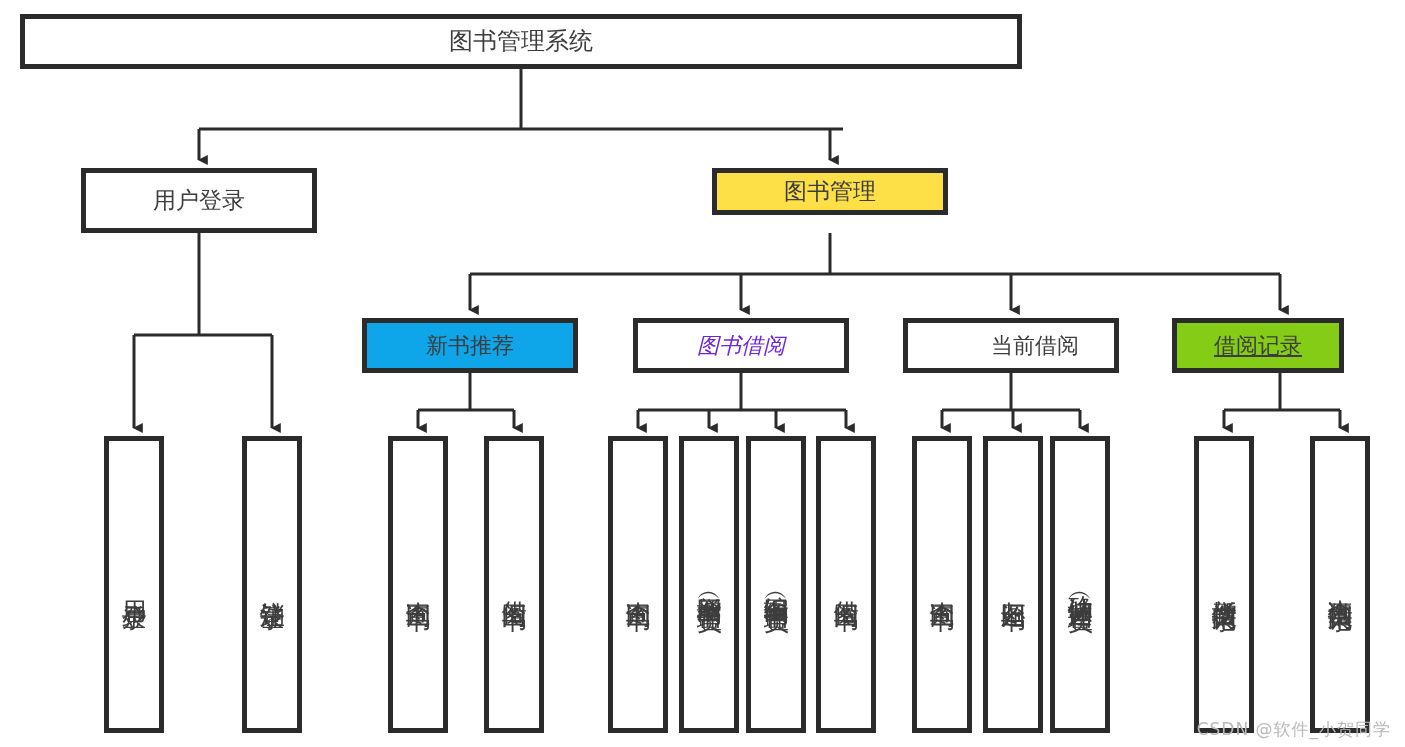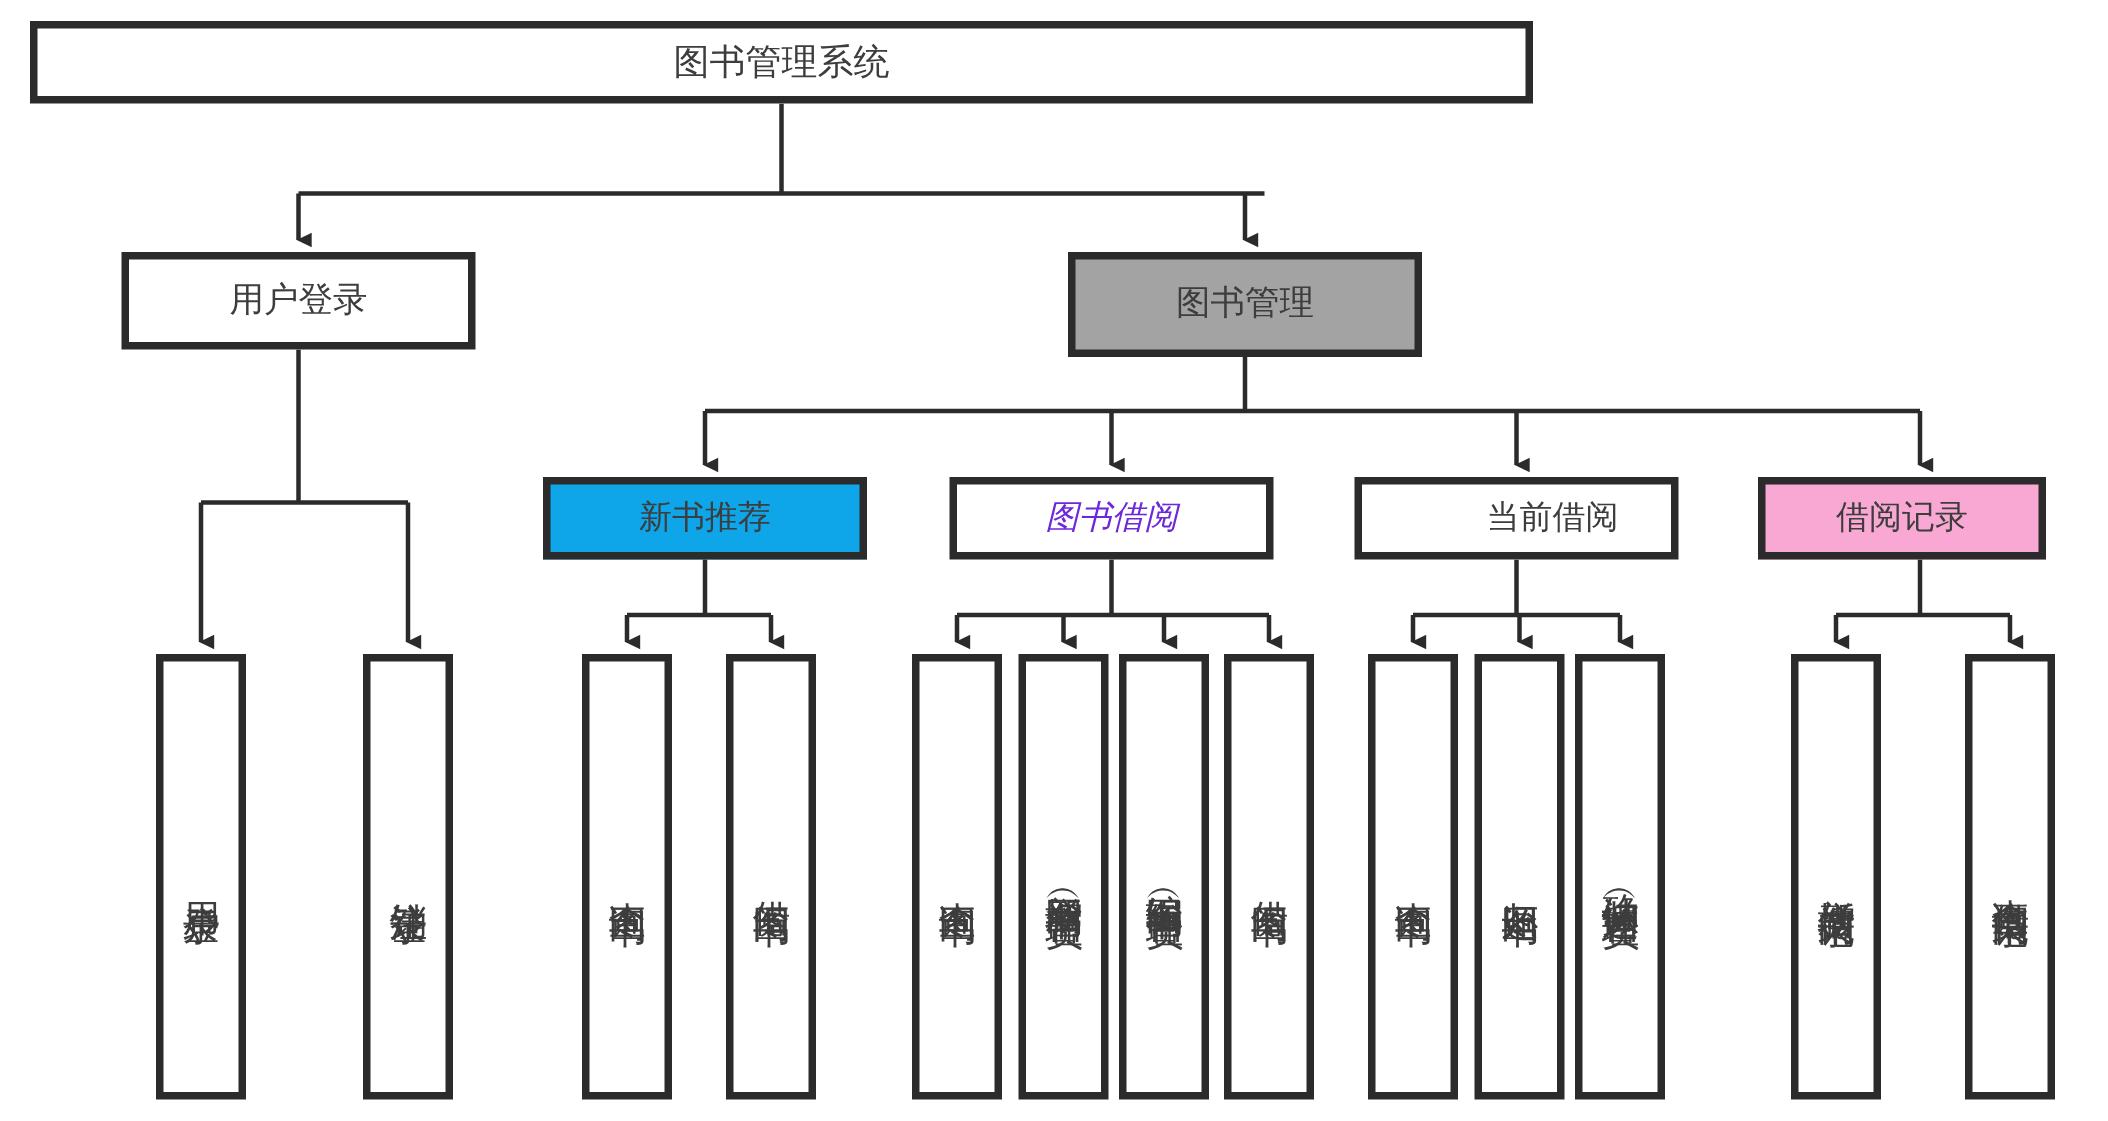--- a/index.html
+++ b/index.html
@@ -96,34 +96,35 @@
       <path d="M1280,373 L1280,410"></path>
       <path d="M1224,410 L1340,410"></path>
       <path d="M1224,410 L1224,428" marker-end="url(#arrow)"></path>
       <path d="M1340,410 L1340,428" marker-end="url(#arrow)"></path>
     </g>
   </svg>
 
   <div class="node level0" style="left: 20px; top: 14px; width: 1002px; height: 55px; border-color: rgb(43, 43, 43); background: rgb(255, 255, 255); color: rgb(61, 61, 61);">图书管理系统</div>
 
   <div class="node level1" style="left: 81px; top: 168px; width: 236px; height: 65px; border-color: rgb(43, 43, 43); background: rgb(255, 255, 255); color: rgb(61, 61, 61);">用户登录</div>
-  <div class="node level1" style="left: 712px; top: 168px; width: 236px; height: 70px; border-color: rgb(43, 43, 43); background: #a3a3a3; color: rgb(61, 61, 61);">图书管理</div>
+  <div class="node level1" style="left: 712px; top: 168px; width: 236px; height: 47px; border-color: rgb(43, 43, 43); background: #fde047; color: rgb(61, 61, 61);">图书管理</div>
 
   <div class="node level2" style="left: 362px; top: 318px; width: 216px; height: 55px; border-color: rgb(43, 43, 43); background: #0ea5e9; color: rgb(61, 61, 61);">新书推荐</div>
   <div class="node level2" style="left: 633px; top: 318px; width: 216px; height: 55px; border-color: rgb(43, 43, 43); background: rgb(255, 255, 255); color: #6d28d9; font-style: italic;">图书借阅</div>
   <div class="node level2" style="left: 903px; top: 318px; width: 216px; height: 55px; border-color: rgb(43, 43, 43); background: rgb(255, 255, 255); color: rgb(61, 61, 61); padding-left: 48px;">当前借阅</div>
-  <div class="node level2" style="left: 1172px; top: 318px; width: 192px; height: 55px; border-color: rgb(43, 43, 43); background: #f9a8d4; color: rgb(61, 61, 61);">借阅记录</div>
+  <div class="node level2" style="left: 1172px; top: 318px; width: 172px; height: 55px; border-color: rgb(43, 43, 43); background: #84cc16; color: rgb(61, 61, 61); text-decoration: underline;">借阅记录</div>
 
   <div class="node leaf" style="left: 104px; top: 436px; width: 60px; height: 297px; border-color: rgb(43, 43, 43); background: rgb(255, 255, 255); color: rgb(61, 61, 61);">用户登录</div>
   <div class="node leaf" style="left: 242px; top: 436px; width: 60px; height: 297px; border-color: rgb(43, 43, 43); background: rgb(255, 255, 255); color: rgb(61, 61, 61);">注销登录</div>
   <div class="node leaf" style="left: 388px; top: 436px; width: 60px; height: 297px; border-color: rgb(43, 43, 43); background: rgb(255, 255, 255); color: rgb(61, 61, 61);">查询图书</div>
   <div class="node leaf" style="left: 484px; top: 436px; width: 60px; height: 297px; border-color: rgb(43, 43, 43); background: rgb(255, 255, 255); color: rgb(61, 61, 61);">借阅图书</div>
   <div class="node leaf" style="left: 608px; top: 436px; width: 60px; height: 297px; border-color: rgb(43, 43, 43); background: rgb(255, 255, 255); color: rgb(61, 61, 61);">查询图书</div>
   <div class="node leaf" style="left: 679px; top: 436px; width: 60px; height: 297px; border-color: rgb(43, 43, 43); background: rgb(255, 255, 255); color: rgb(61, 61, 61);">新增图书（管理员）</div>
   <div class="node leaf" style="left: 746px; top: 436px; width: 60px; height: 297px; border-color: rgb(43, 43, 43); background: rgb(255, 255, 255); color: rgb(61, 61, 61);">编辑图书（管理员）</div>
   <div class="node leaf" style="left: 816px; top: 436px; width: 60px; height: 297px; border-color: rgb(43, 43, 43); background: rgb(255, 255, 255); color: rgb(61, 61, 61);">借阅图书</div>
   <div class="node leaf" style="left: 912px; top: 436px; width: 60px; height: 297px; border-color: rgb(43, 43, 43); background: rgb(255, 255, 255); color: rgb(61, 61, 61);">查询图书</div>
   <div class="node leaf" style="left: 983px; top: 436px; width: 60px; height: 297px; border-color: rgb(43, 43, 43); background: rgb(255, 255, 255); color: rgb(61, 61, 61);">归还图书</div>
   <div class="node leaf" style="left: 1050px; top: 436px; width: 60px; height: 297px; border-color: rgb(43, 43, 43); background: rgb(255, 255, 255); color: rgb(61, 61, 61);">确认归还（管理员）</div>
   <div class="node leaf" style="left: 1194px; top: 436px; width: 60px; height: 297px; border-color: rgb(43, 43, 43); background: rgb(255, 255, 255); color: rgb(61, 61, 61);">新增借阅记录</div>
   <div class="node leaf" style="left: 1310px; top: 436px; width: 60px; height: 297px; border-color: rgb(43, 43, 43); background: rgb(255, 255, 255); color: rgb(61, 61, 61);">查询借阅记录</div>
 
+  <div id="watermark" style="color: rgb(185, 185, 185);">CSDN @软件_小贺同学</div>
 </div>
 
 </body></html>

